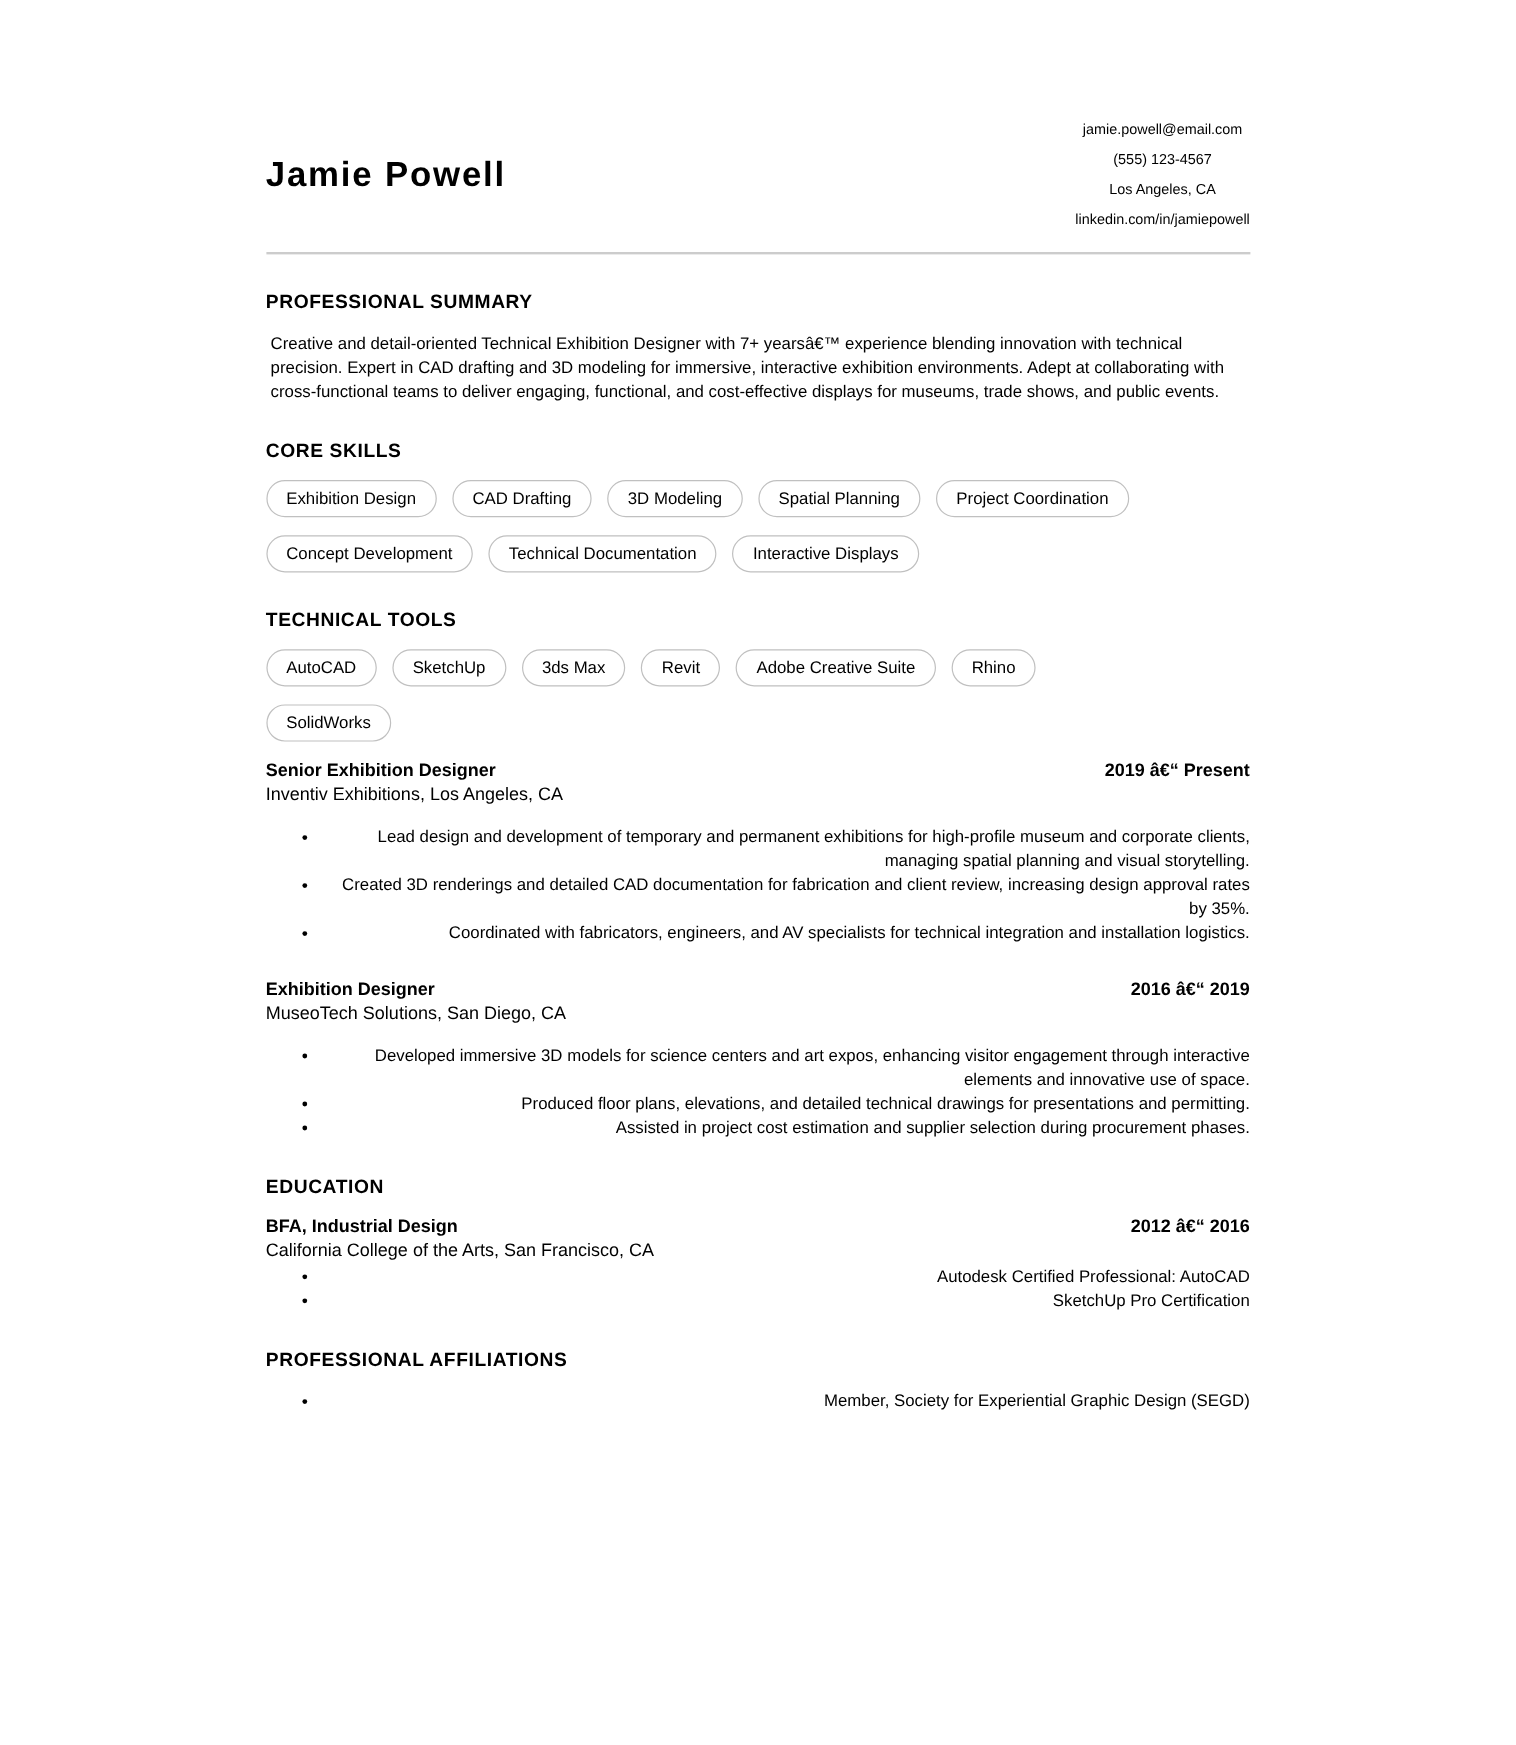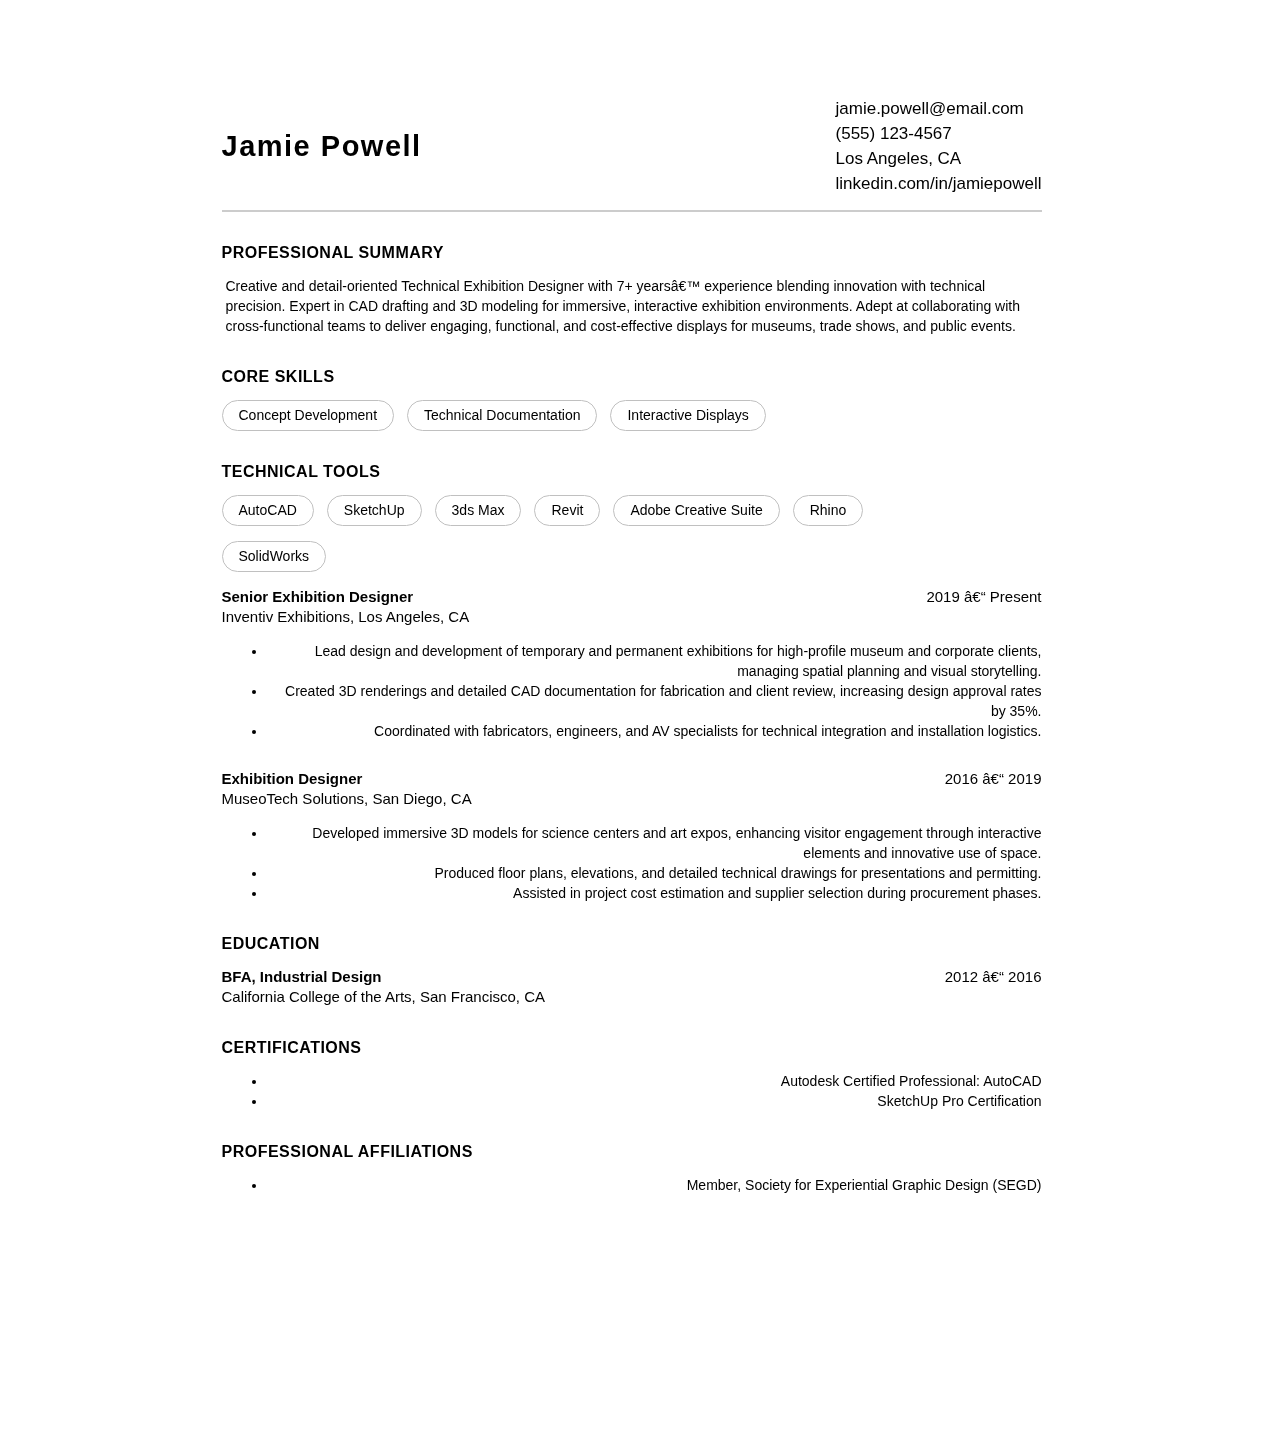--- a/index.html
+++ b/index.html
@@ -27,22 +27,22 @@
   }
   .name {
     margin: 0;
     font-size: 29px;
     line-height: 38px;
     font-weight: bold;
     letter-spacing: 1.5px;
     text-align: right;
   }
   .contact {
-    text-align: left;
-    font-size: 17px;
+    text-align: center;
+    font-size: 12px;
     line-height: 25px;
   }
   .divider {
     border: none;
     border-top: 2px solid #cccccc;
     margin: 14px 0 0 0;
   }
   .section-heading {
     font-size: 16px;
     line-height: 20px;
@@ -75,20 +75,21 @@
     align-items: center;
   }
   .entry-title {
     font-size: 15px;
     line-height: 20px;
     font-weight: bold;
   }
   .entry-dates {
     font-size: 15px;
     line-height: 20px;
+    font-weight: bold;
   }
   .entry-company {
     font-size: 15px;
     line-height: 20px;
   }
   .job { margin-top: 0; }
   .job + .job { margin-top: 28px; }
   ul.bullets {
     margin: 14px 0 0 0;
     padding-left: 45px;
@@ -117,20 +118,23 @@
         <div>linkedin.com/in/jamiepowell</div>
       </div>
     </div>
 
     <hr class="divider">
 
     <h2 class="section-heading">PROFESSIONAL SUMMARY</h2>
     <p class="body-text">Creative and detail-oriented Technical Exhibition Designer with 7+ yearsâ€™ experience blending innovation with technical precision. Expert in CAD drafting and 3D modeling for immersive, interactive exhibition environments. Adept at collaborating with cross-functional teams to deliver engaging, functional, and cost-effective displays for museums, trade shows, and public events.</p>
 
     <h2 class="section-heading">CORE SKILLS</h2>
+    <div class="pill-row">
+      <span class="pill">Exhibition Design</span><span class="pill">CAD Drafting</span><span class="pill">3D Modeling</span><span class="pill">Spatial Planning</span><span class="pill">Project Coordination</span>
+    </div>
     <div class="pill-row">
       <span class="pill">Concept Development</span><span class="pill">Technical Documentation</span><span class="pill">Interactive Displays</span>
     </div>
 
     <h2 class="section-heading">TECHNICAL TOOLS</h2>
     <div class="pill-row">
       <span class="pill">AutoCAD</span><span class="pill">SketchUp</span><span class="pill">3ds Max</span><span class="pill">Revit</span><span class="pill">Adobe Creative Suite</span><span class="pill">Rhino</span>
     </div>
     <div class="pill-row">
       <span class="pill">SolidWorks</span>
@@ -165,21 +169,20 @@
 
     <h2 class="section-heading">EDUCATION</h2>
     <div>
       <div class="entry-header">
         <span class="entry-title">BFA, Industrial Design</span>
         <span class="entry-dates">2012 â€“ 2016</span>
       </div>
       <div class="entry-company">California College of the Arts, San Francisco, CA</div>
     </div>
 
-    <h2 class="section-heading">CERTIFICATIONS</h2>
     <ul class="bullets tight">
       <li>Autodesk Certified Professional: AutoCAD</li>
       <li>SketchUp Pro Certification</li>
     </ul>
 
     <h2 class="section-heading">PROFESSIONAL AFFILIATIONS</h2>
     <ul class="bullets tight">
       <li>Member, Society for Experiential Graphic Design (SEGD)</li>
     </ul>
 

